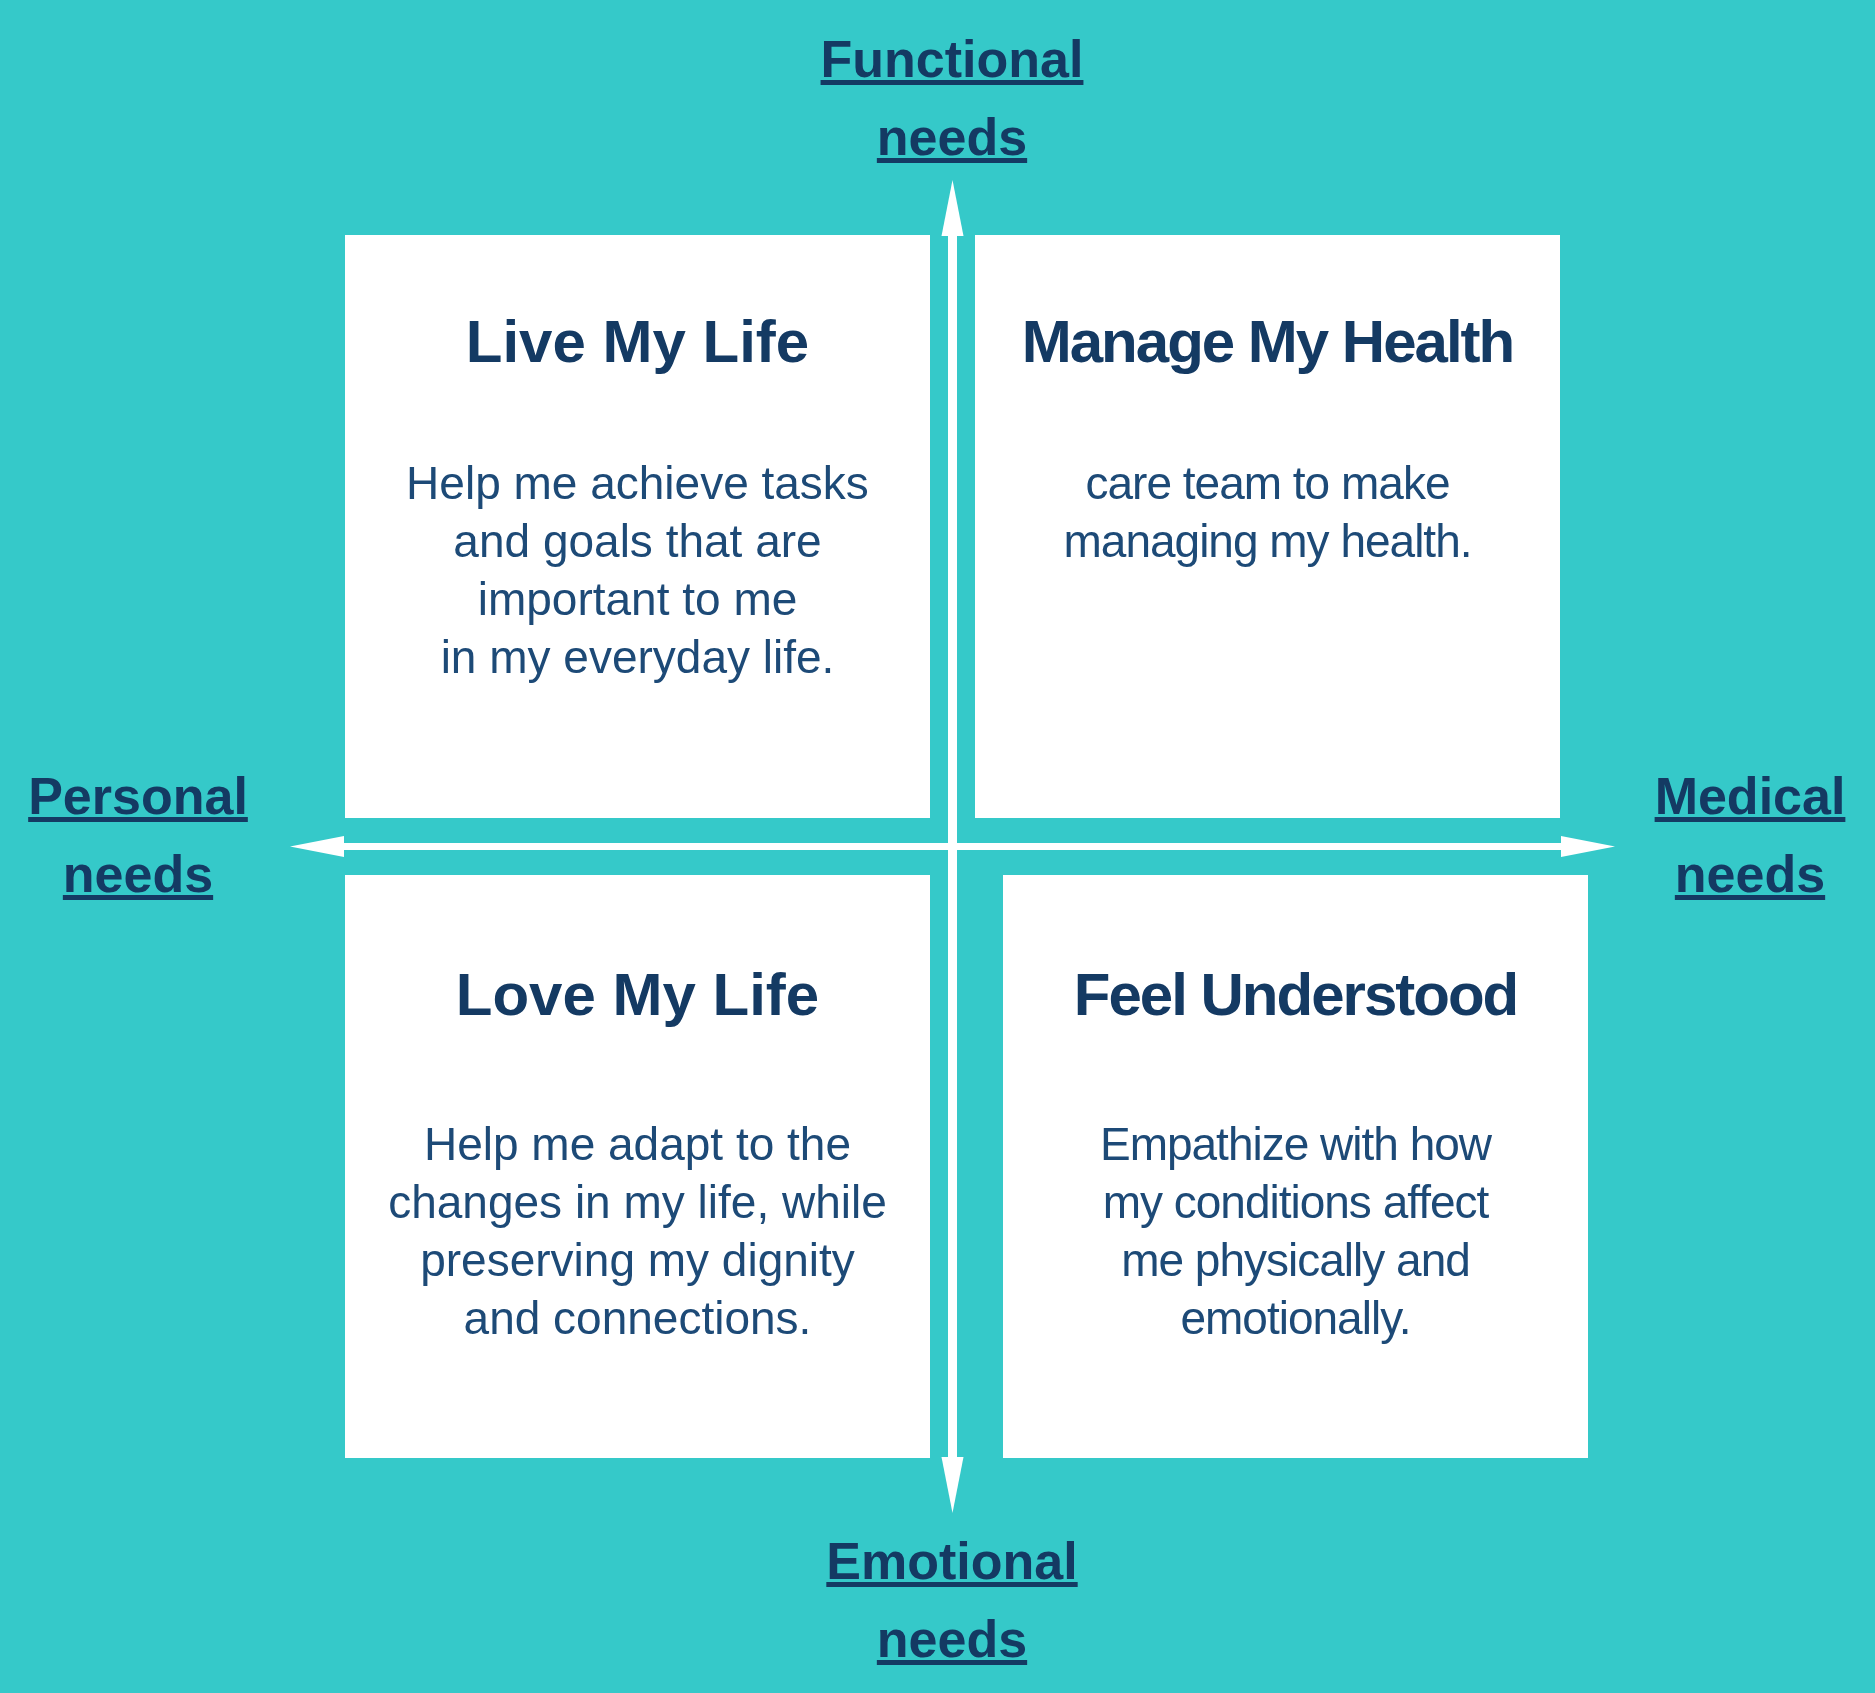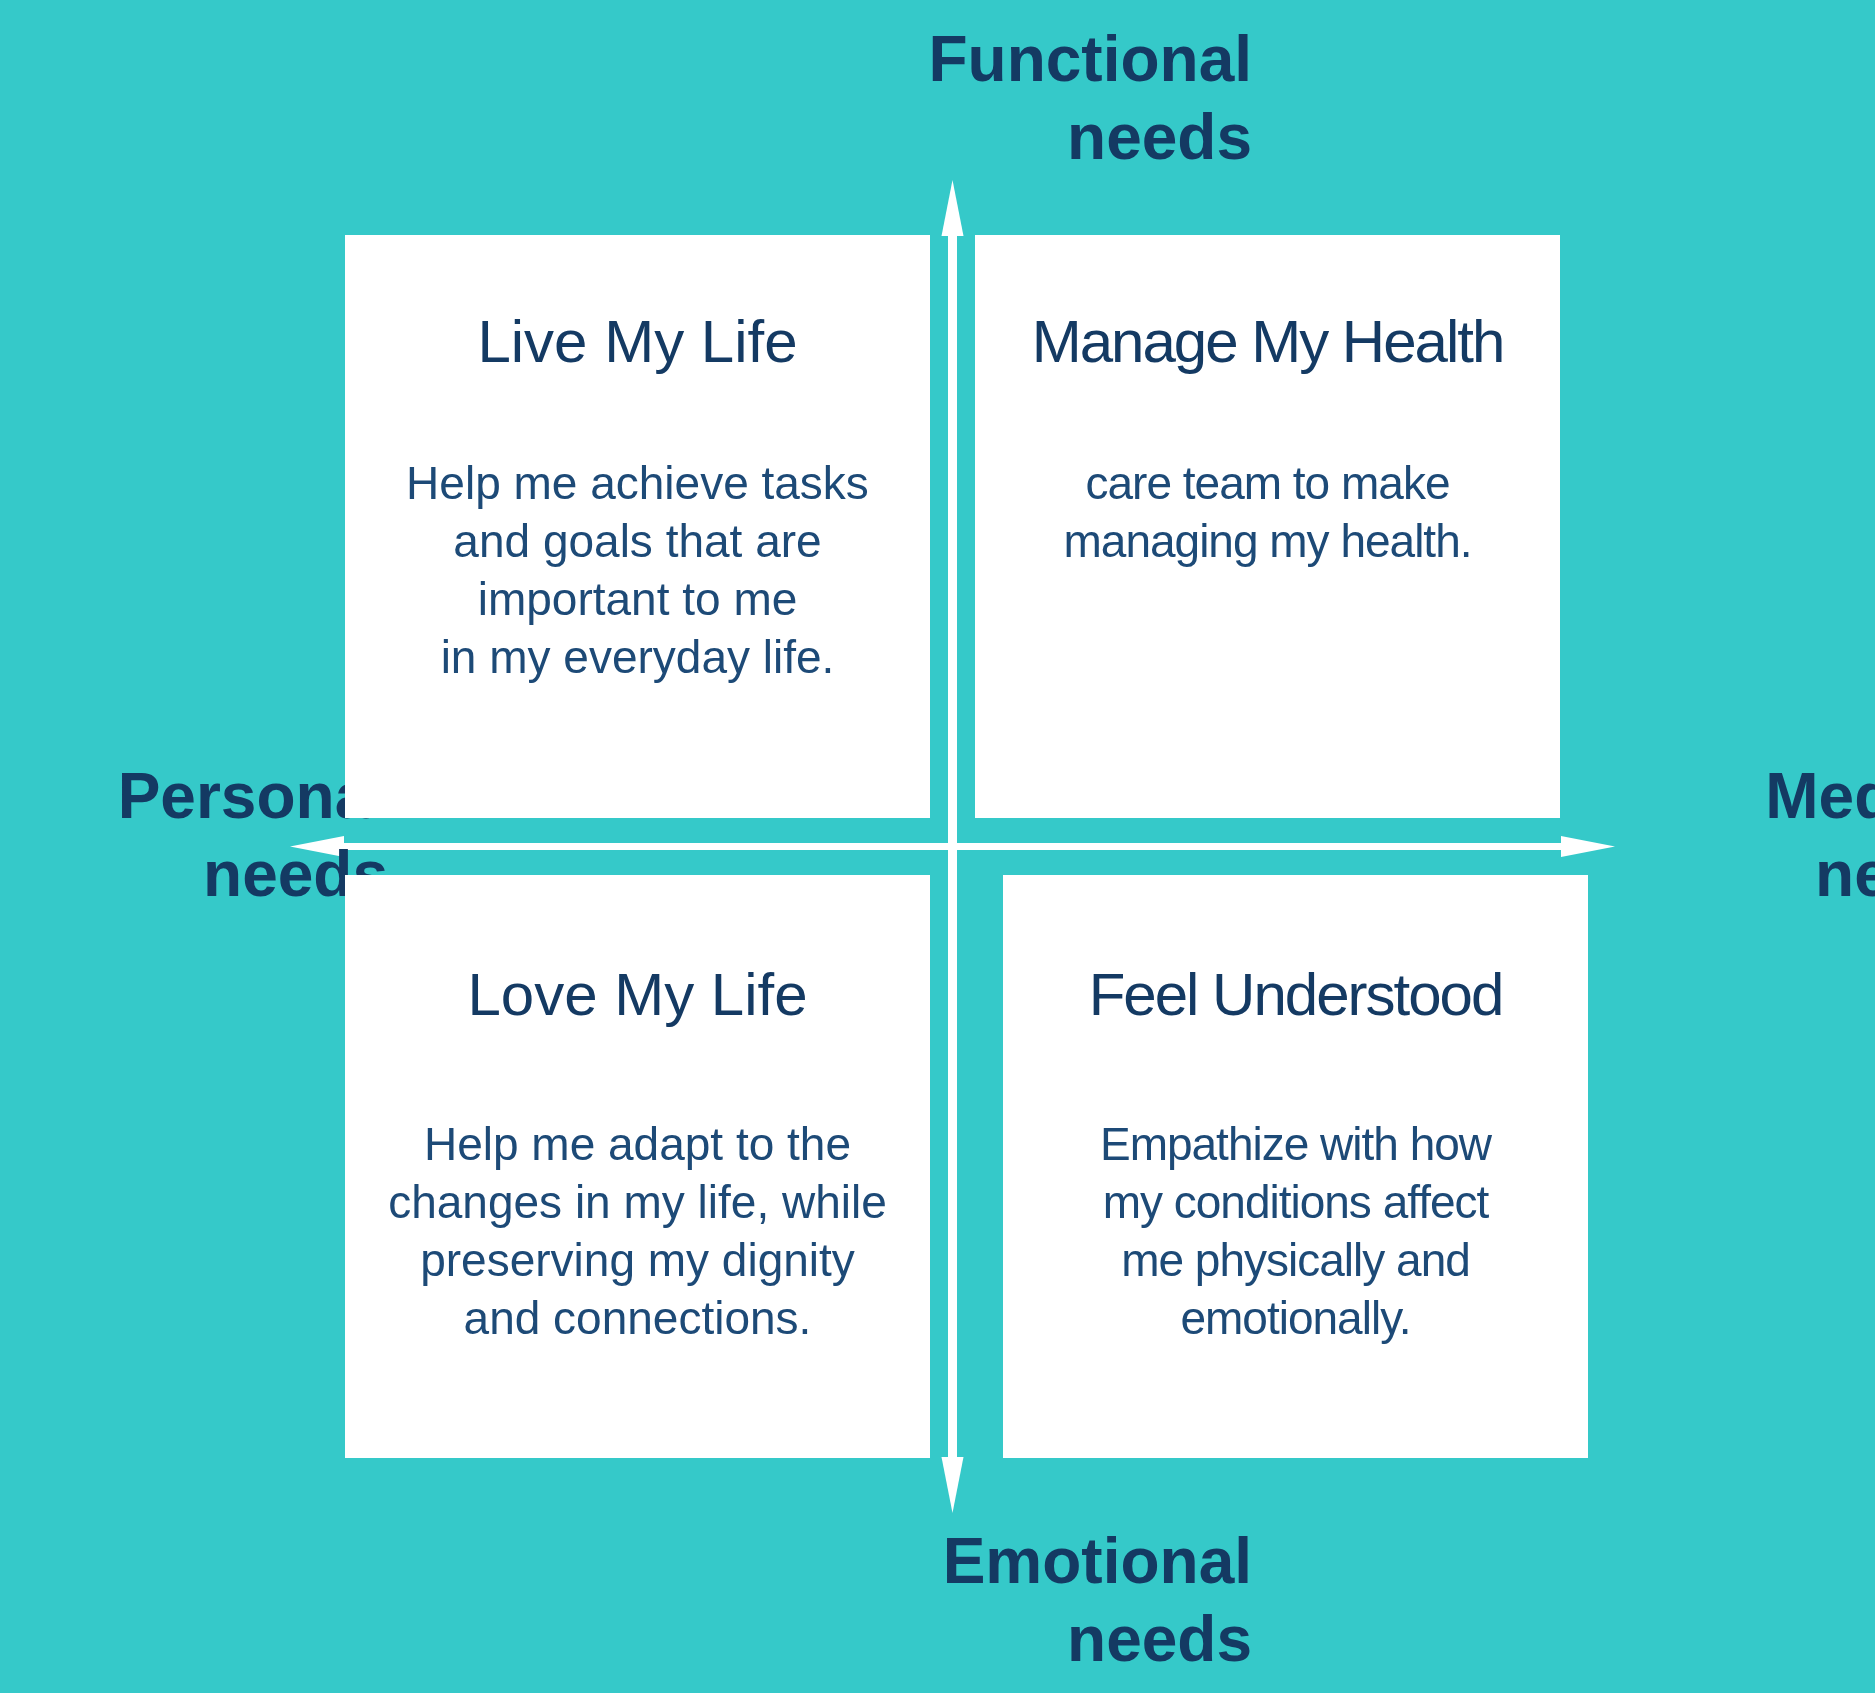--- a/index.html
+++ b/index.html
@@ -23,39 +23,40 @@
     background:var(--c-card);
     text-align:center;
   }
   .card.tl{left:345px;top:235px;}
   .card.tr{left:975px;top:235px;}
   .card.bl{left:345px;top:875px;}
   .card.br{left:975px;top:875px;margin-left:28px;}
   .card.row-top{padding-top:75px;}
   .card.row-bottom{padding-top:88px;}
   .card-title{
-    font-size:60px;font-weight:normal;line-height:64px;
+    font-size:60px;font-weight:bold;line-height:64px;
     color:var(--c-heading);
     white-space:nowrap;
   }
   .condensed .card-title{letter-spacing:-2px;}
   .card-body{margin-top:80px;}
   .row-bottom .card-body{margin-top:88px;}
   .body-line{
     font-size:46px;line-height:58px;
     color:var(--c-body);
     white-space:nowrap;
   }
   .condensed .body-line{letter-spacing:-1px;}
   .axis-label{
     position:absolute;
-    font-size:64px;font-weight:bold;line-height:78px;
+    font-size:52px;font-weight:bold;line-height:78px;
     color:var(--c-heading);
-    text-align:right;
+    text-align:center;
     white-space:pre-line;
+    text-decoration:underline;
   }
   .axis-label.top{left:652px;top:20px;width:600px;}
   .axis-label.bottom{left:652px;top:1522px;width:600px;}
   .axis-label.left{left:-112px;top:757px;width:500px;}
   .axis-label.right{left:1500px;top:757px;width:500px;}
 </style>
 </head>
 <body>
 
 <div class="canvas">

